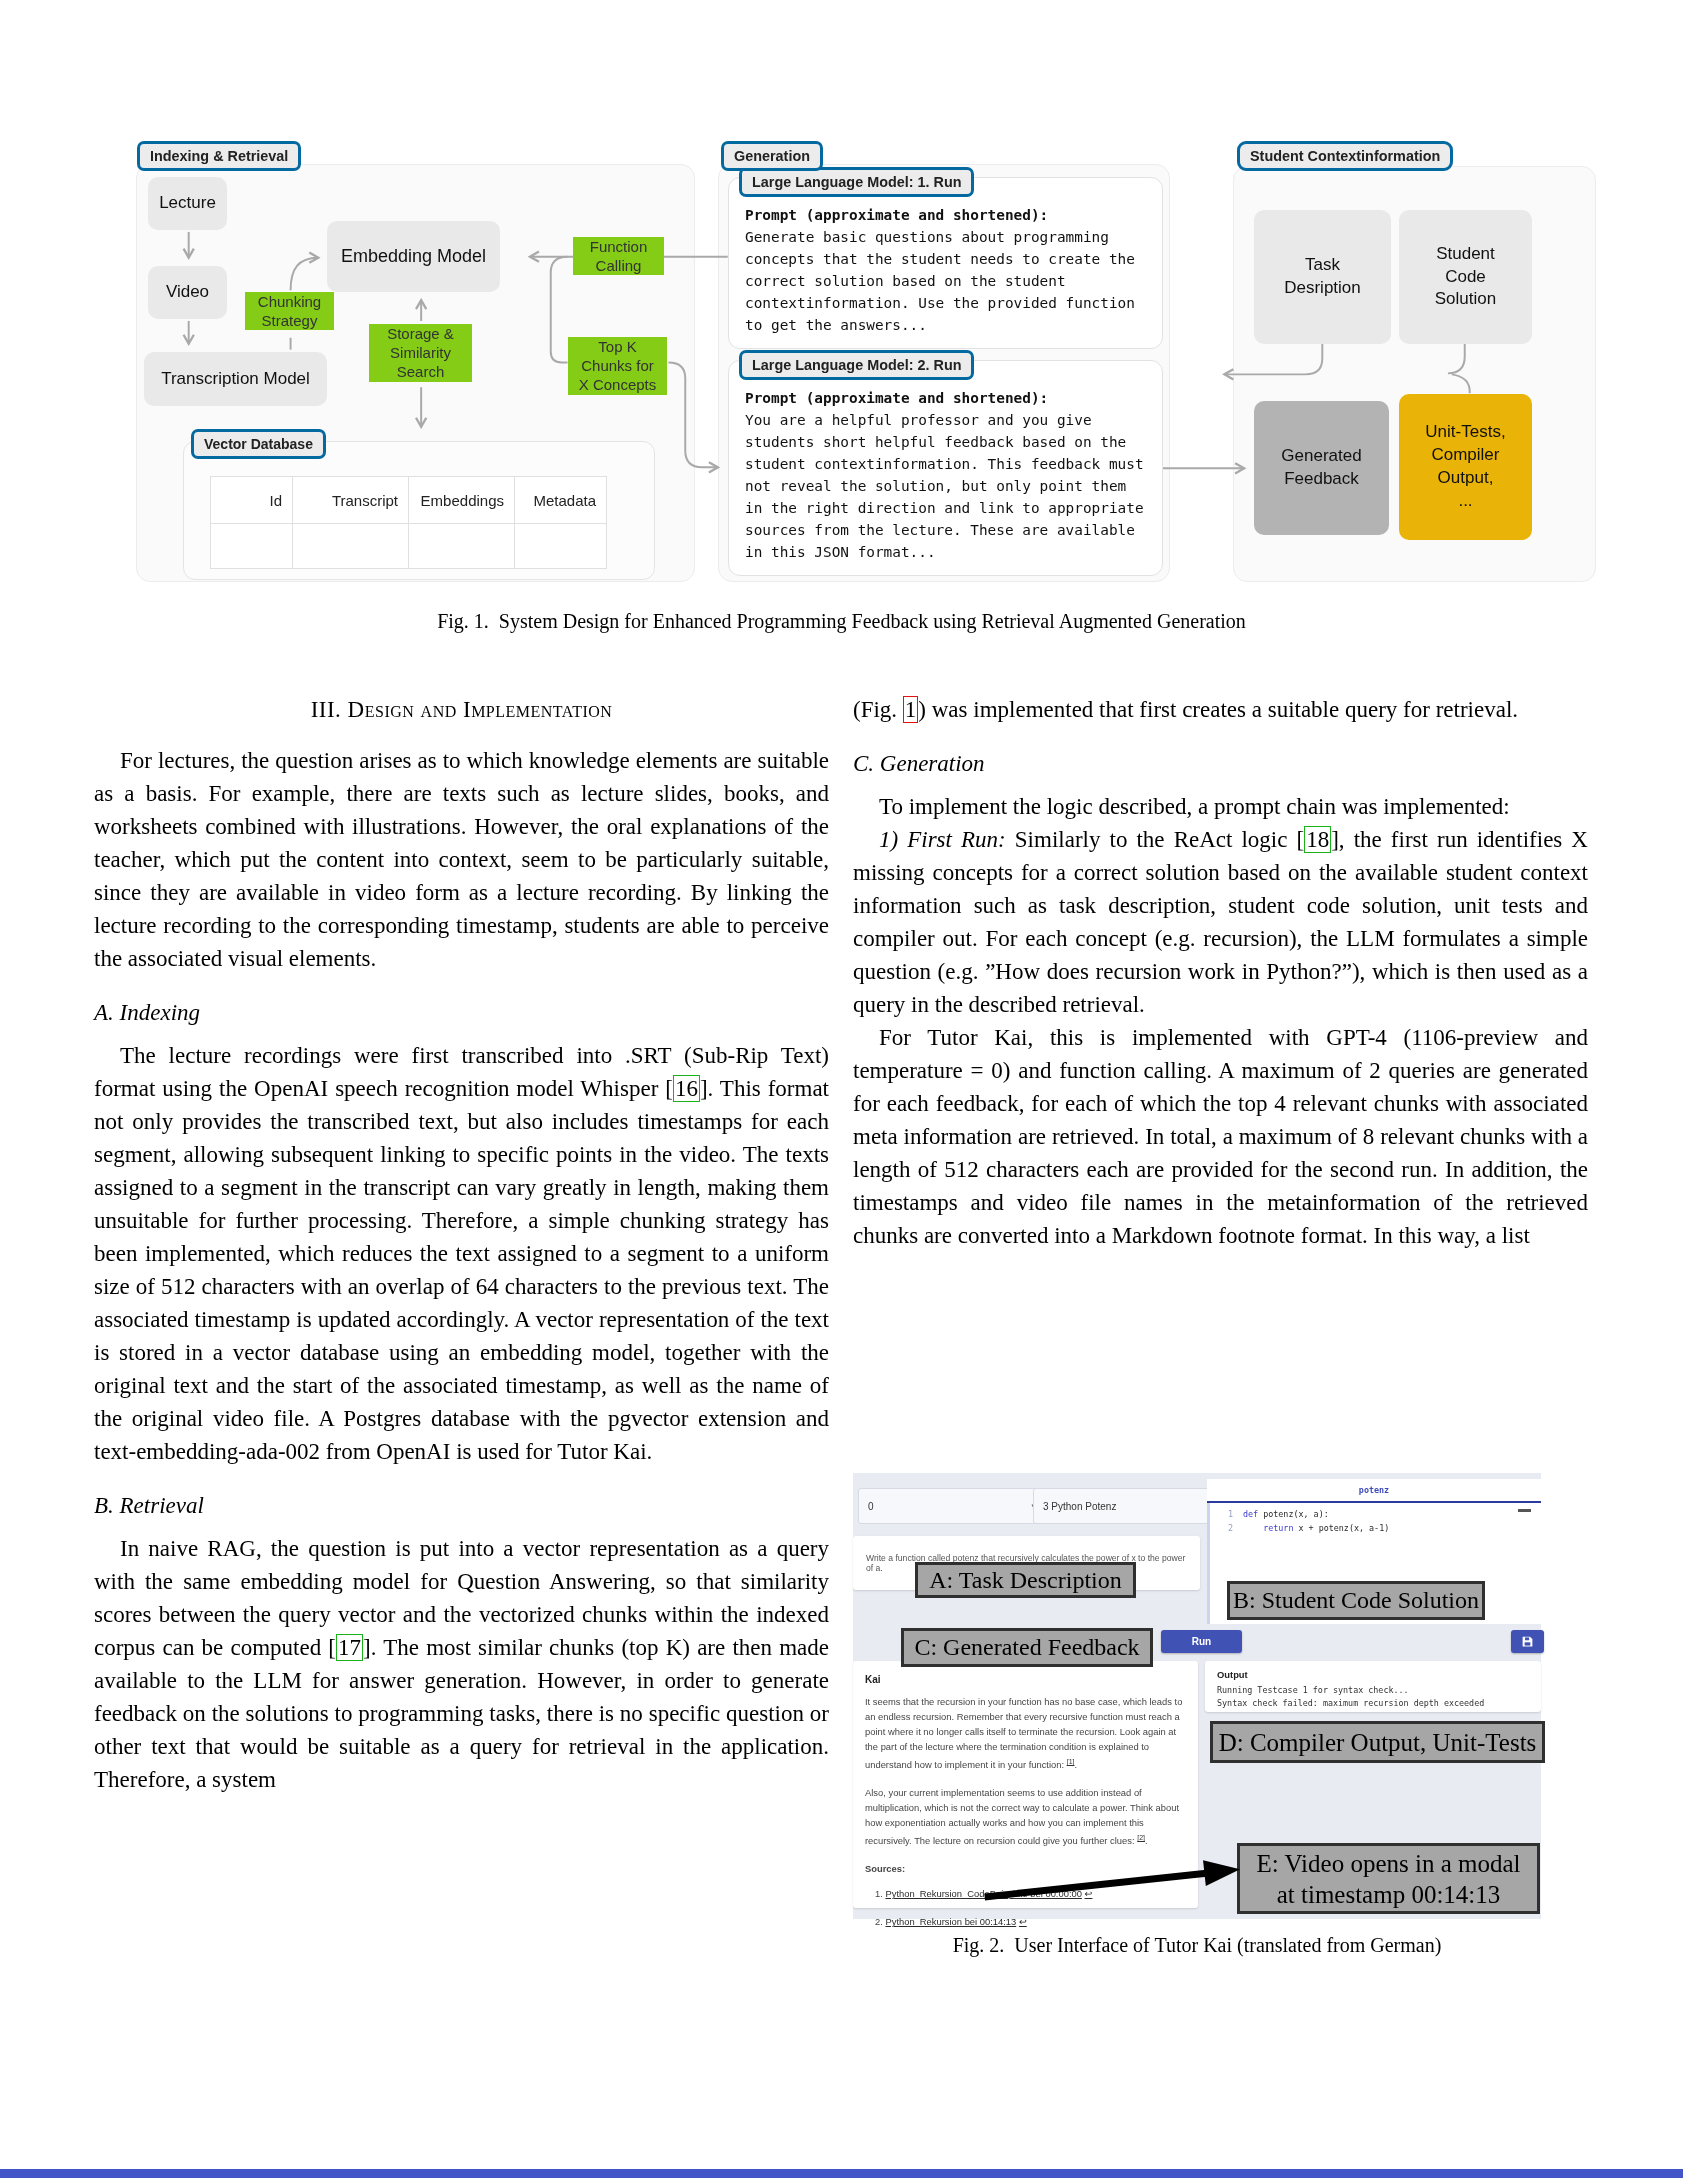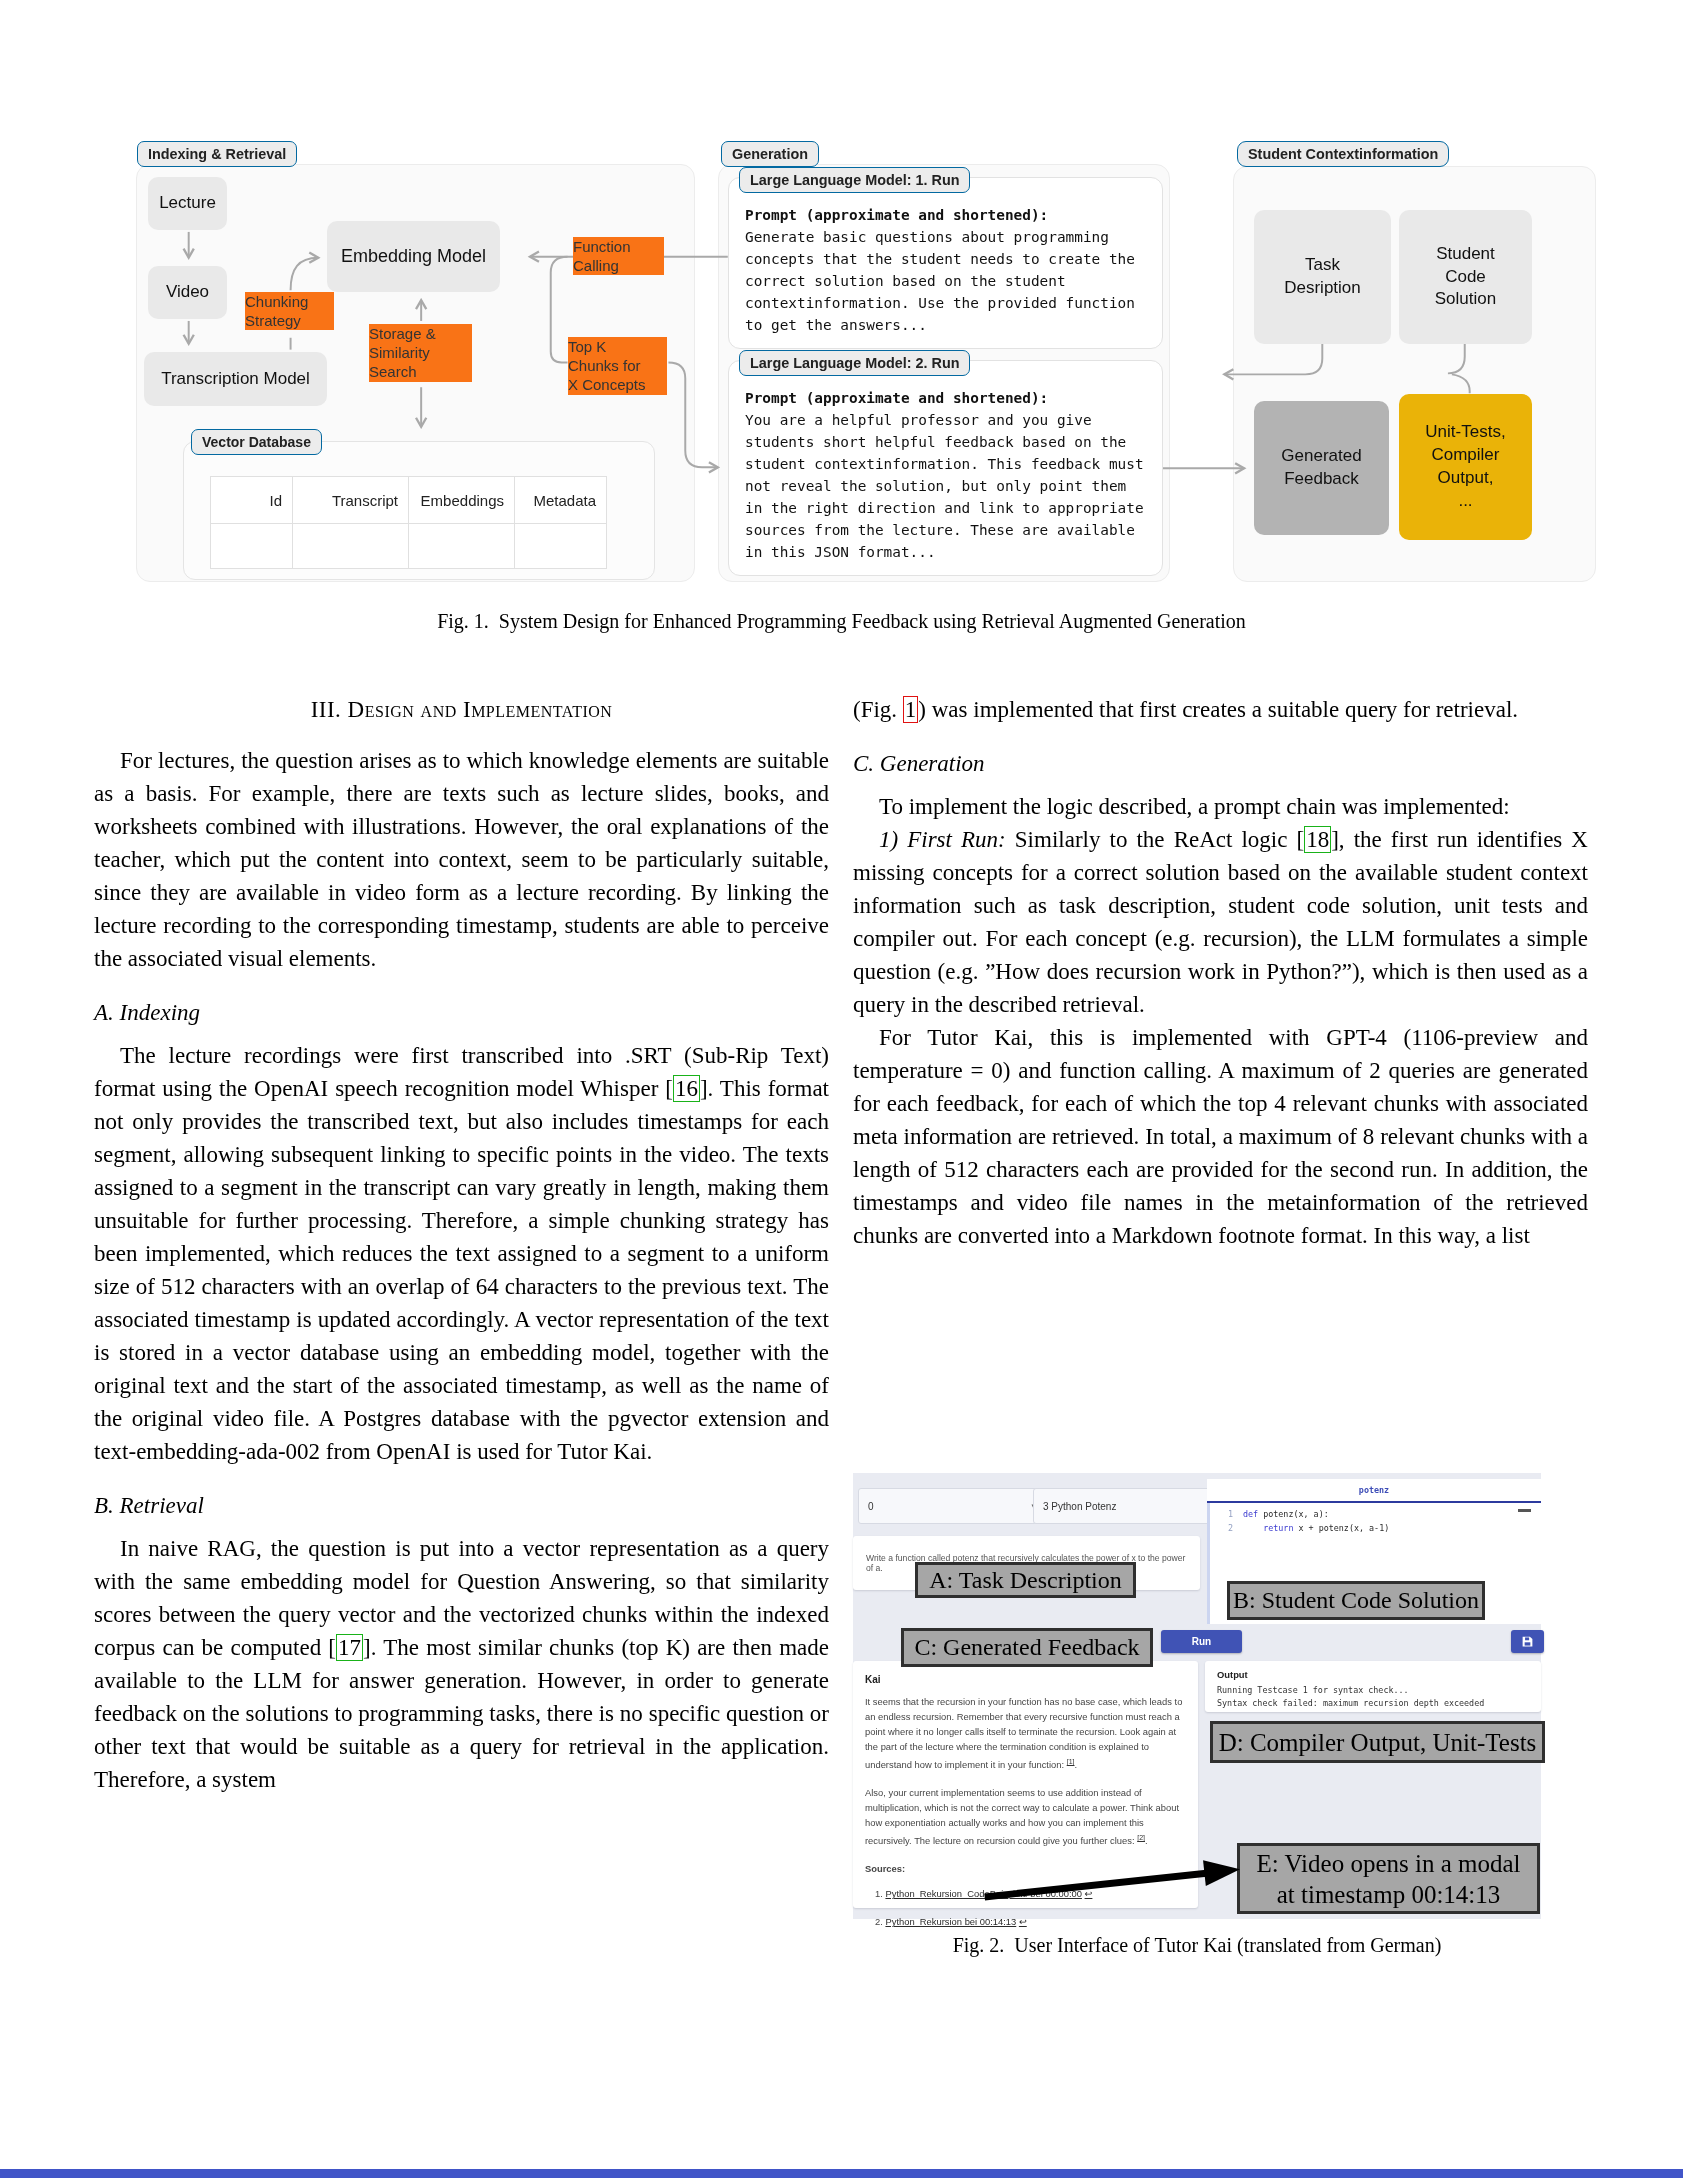--- a/index.html
+++ b/index.html
@@ -3,28 +3,28 @@
 <meta charset="utf-8">
 <style>
   html,body{margin:0;padding:0;background:#ffffff;}
   #page{position:relative;width:1683px;height:2178px;background:#fff;overflow:hidden;
         font-family:"Liberation Serif",serif;color:#000;}
   .abs{position:absolute;}
 
   
   #fig1{left:94px;top:134px;width:1505px;height:457px;}
   .panel{position:absolute;background:#fafafa;border:1.5px solid #ececec;border-radius:14px;}
-  .badge{position:absolute;background:#ececec;border:1px solid #0369a1;border-radius:7px;
+  .badge{position:absolute;background:#ececec;border:3px solid #0369a1;border-radius:7px;
          font:600 14.4px/1 "Liberation Sans",sans-serif;color:#222;padding:5px 10px;white-space:nowrap;z-index:5;}
   .fbox{position:absolute;background:#e9e9e9;border-radius:10px;display:flex;align-items:center;justify-content:center;
         text-align:center;font:400 17px/1.35 "Liberation Sans",sans-serif;color:#111;white-space:pre-line;z-index:4;}
   .fbox.dark{background:#b3b3b3;}
   .fbox.lite{background:#eab308;}
-  .edgelabel{position:absolute;font:400 15px/1.28 "Liberation Sans",sans-serif;color:#333;text-align:left;
-             background:#f97316;white-space:pre-line;z-index:6;}
+  .edgelabel{position:absolute;font:400 15px/1.28 "Liberation Sans",sans-serif;color:#333;text-align:center;
+             background:#84cc16;white-space:pre-line;z-index:6;}
   .llm{position:absolute;background:#ffffff;border:1.5px solid #e2e2e2;border-radius:12px;z-index:4;}
   .prompt{padding:26px 14px 8px 16px;font-family:"DejaVu Sans Mono",monospace;font-size:14.4px;line-height:22px;
           color:#111;white-space:pre-line;}
   .prompt .pt{font-weight:700;display:block;}
   .vdb{position:absolute;background:#fcfcfc;border:1.5px solid #e4e4e4;border-radius:12px;z-index:3;}
   table.vdbt{position:absolute;border-collapse:collapse;background:#fff;z-index:4;
              font:400 15px "Liberation Sans",sans-serif;color:#222;}
   table.vdbt th,table.vdbt td{border:1px solid #e0e0e0;font-weight:400;text-align:center;}
   table.vdbt th{height:46px;padding:0 10px;text-align:right;}
   table.vdbt td{height:42px;}

